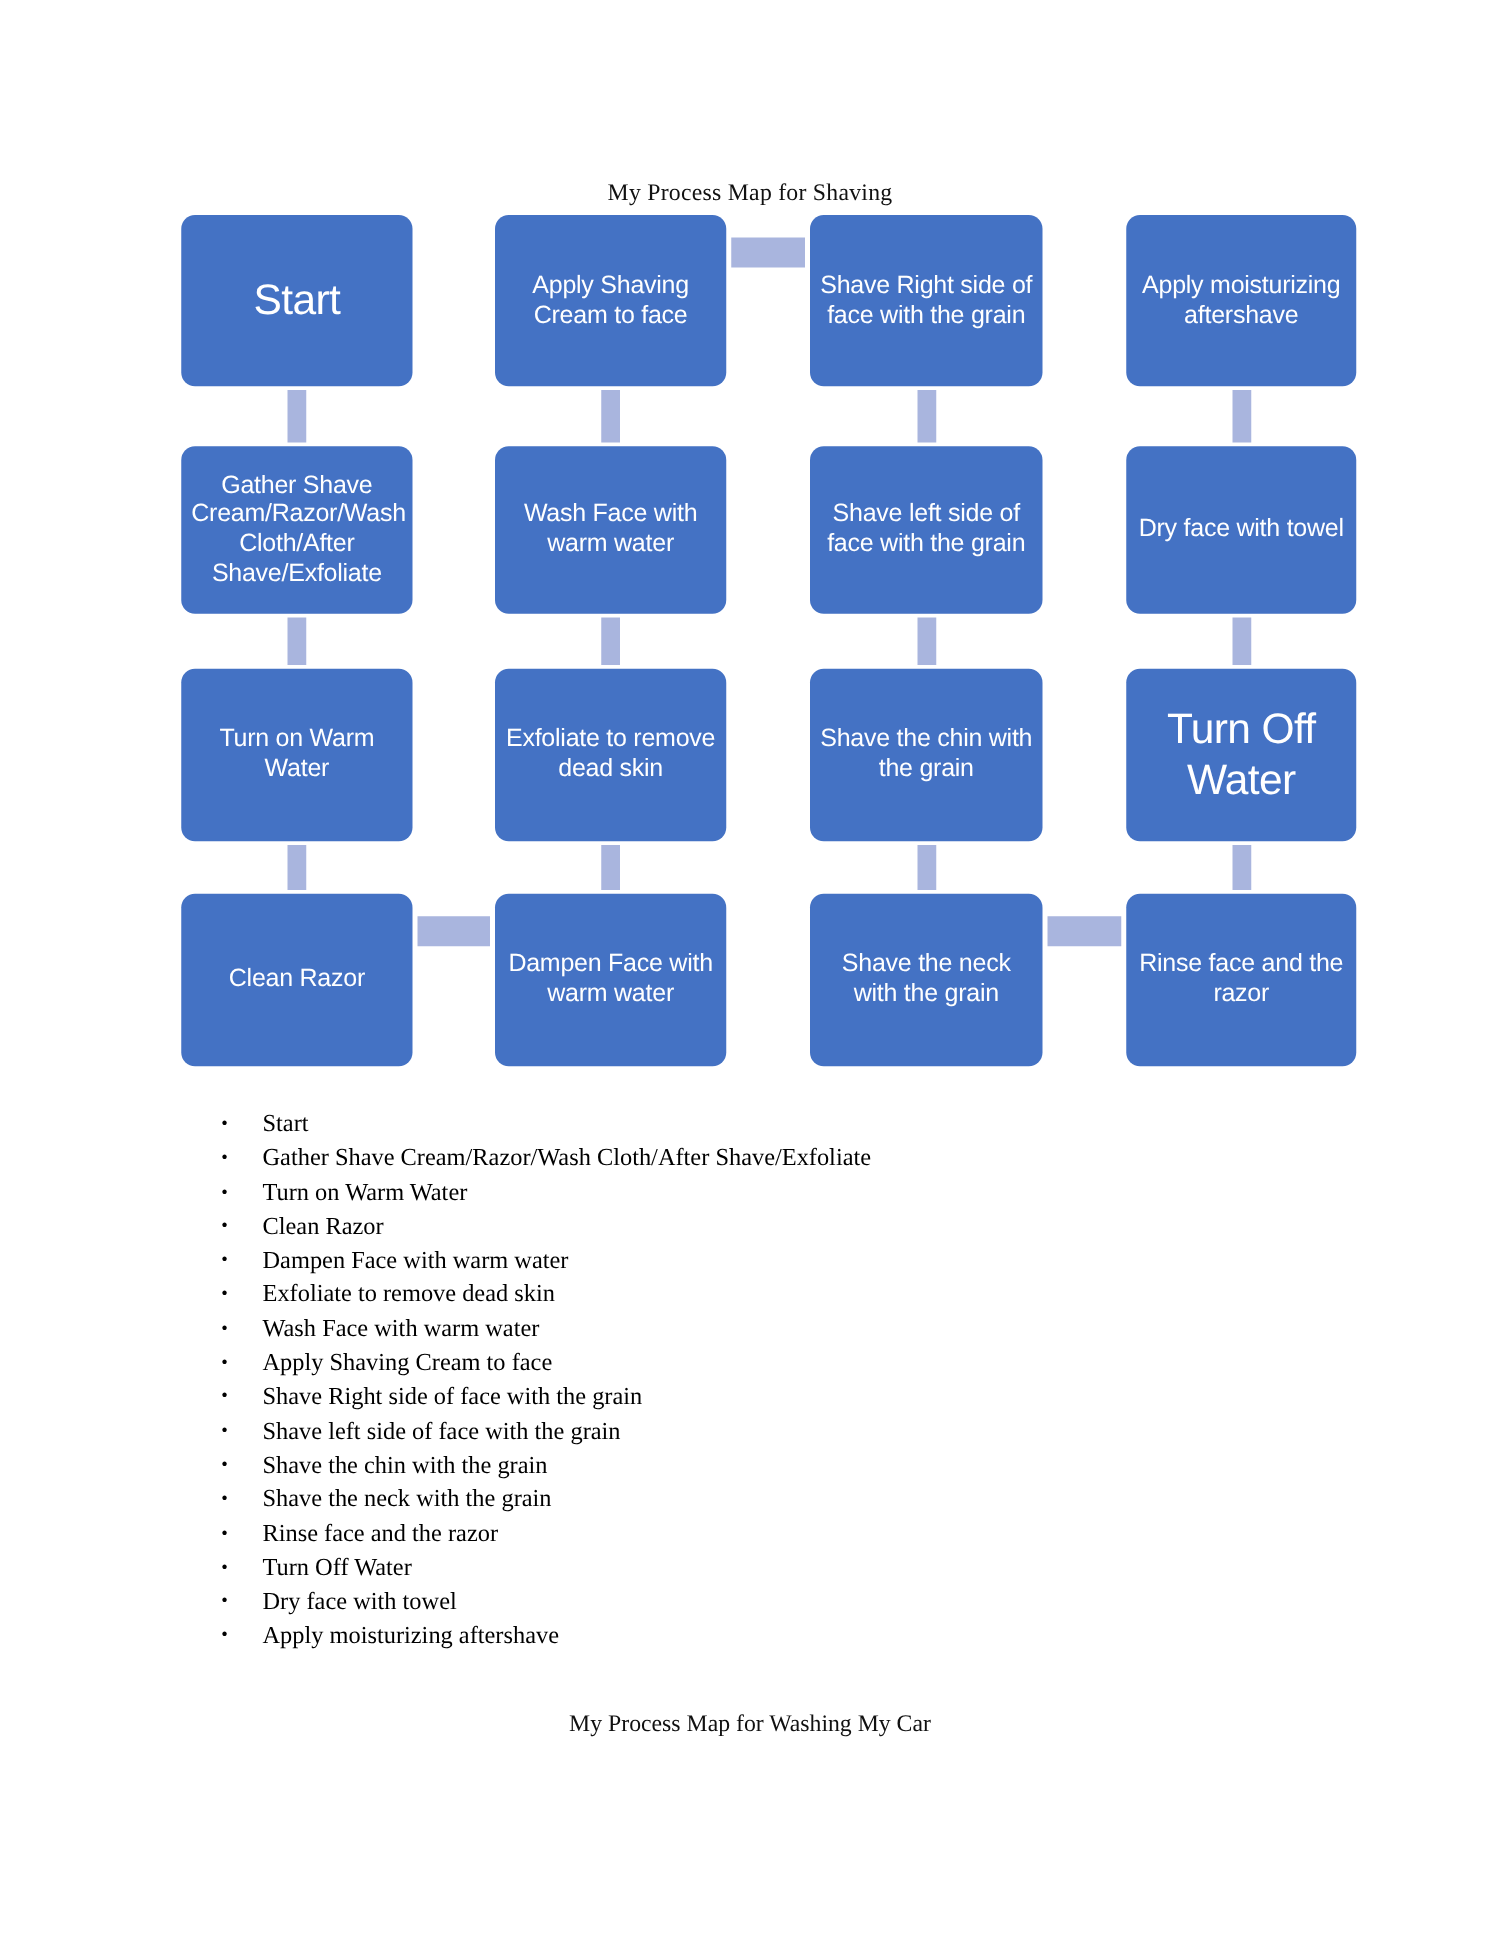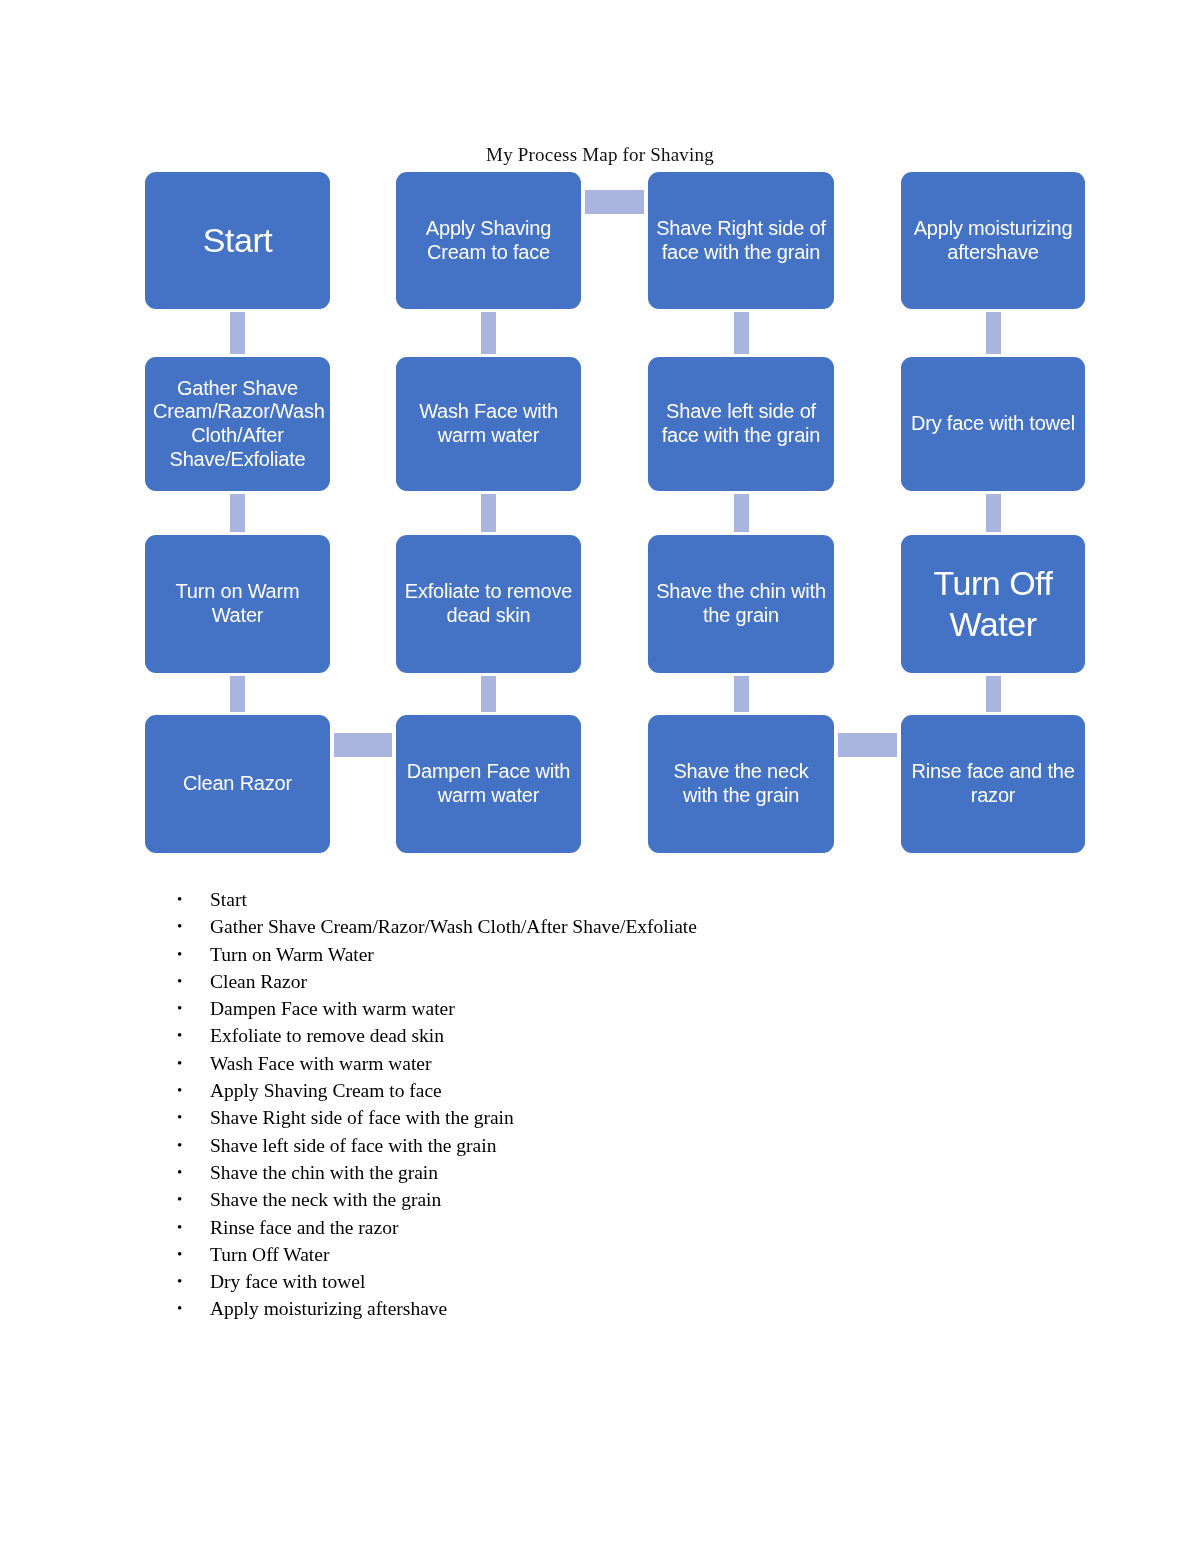--- a/index.html
+++ b/index.html
@@ -217,14 +217,15 @@
       <li><span>Shave Right side of face with the grain</span></li>
       <li><span>Shave left side of face with the grain</span></li>
       <li><span>Shave the chin with the grain</span></li>
       <li><span>Shave the neck with the grain</span></li>
       <li><span>Rinse face and the razor</span></li>
       <li><span>Turn Off Water</span></li>
       <li><span>Dry face with towel</span></li>
       <li><span>Apply moisturizing aftershave</span></li>
     </ul>
 
+  <div class="bottom-caption">My Process Map for Washing My Car</div>
 
 </div>
 
 </body></html>

